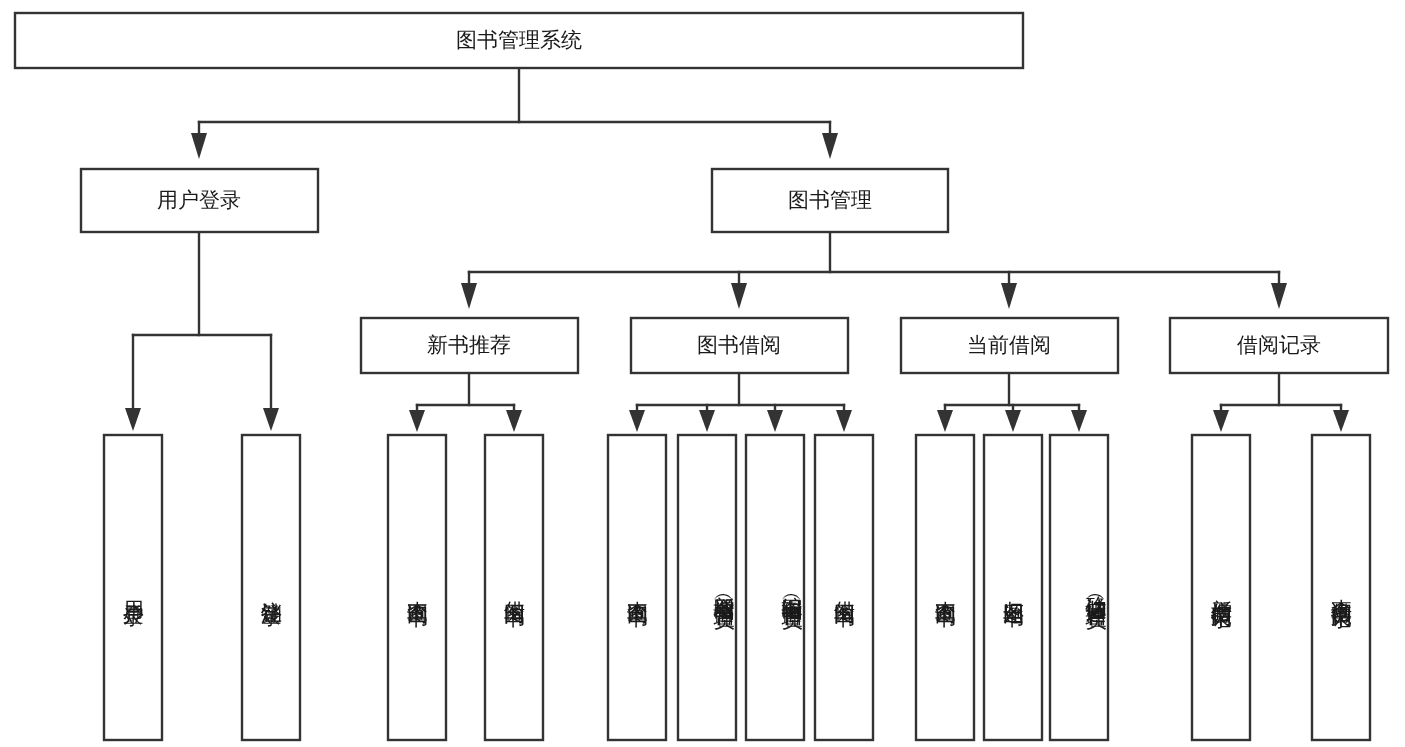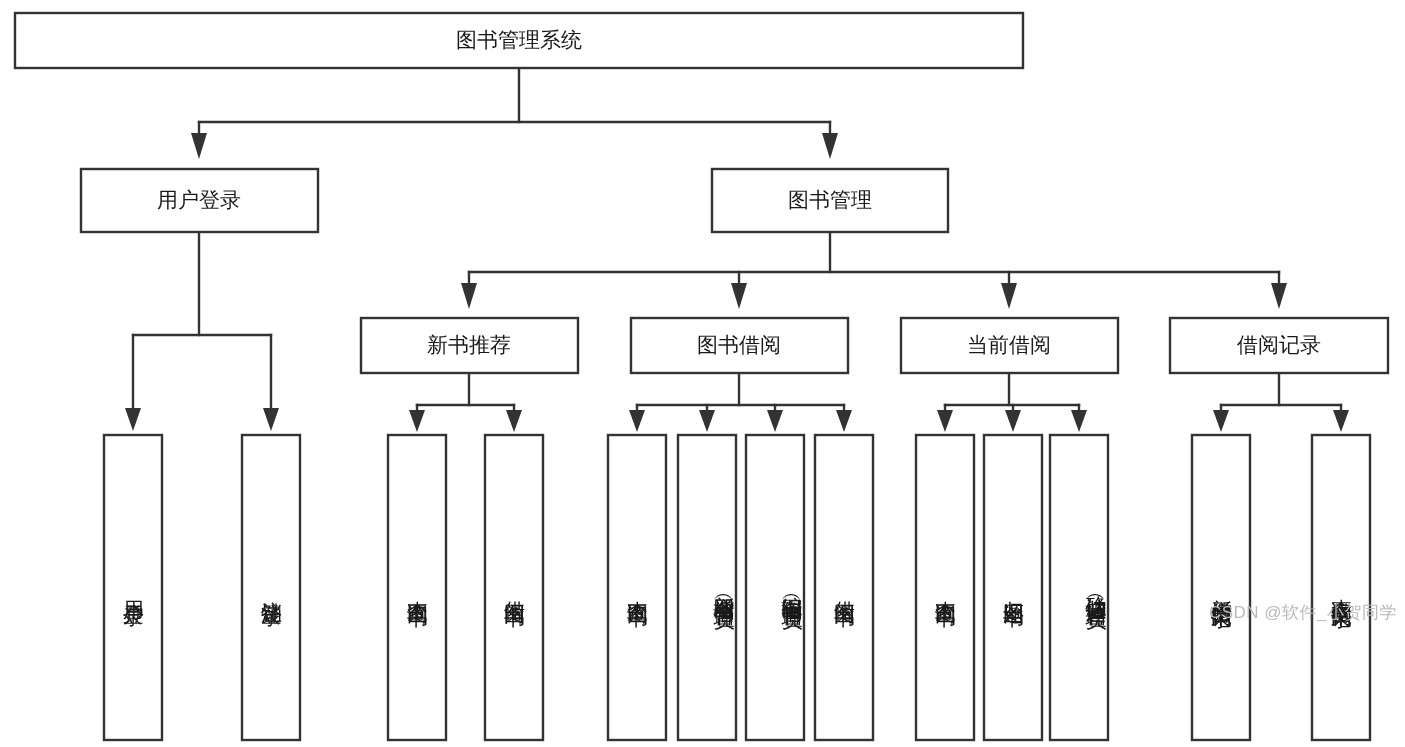--- a/index.html
+++ b/index.html
@@ -212,15 +212,14 @@
   <div class="leaf-label-v" style="left:608px; top:435px; width:58px; height:305px;">查询图书</div>
   <div class="leaf-label-v" style="left:678px; top:442px; width:58px; height:291px; align-items:flex-start;">新增图书（管理员）</div>
   <div class="leaf-label-v" style="left:746px; top:442px; width:58px; height:291px; align-items:flex-start;">编辑图书（管理员）</div>
   <div class="leaf-label-v" style="left:815px; top:435px; width:58px; height:305px;">借阅图书</div>
   <div class="leaf-label-v" style="left:916px; top:435px; width:58px; height:305px;">查询图书</div>
   <div class="leaf-label-v" style="left:984px; top:435px; width:58px; height:305px;">归还图书</div>
   <div class="leaf-label-v" style="left:1050px; top:442px; width:58px; height:291px; align-items:flex-start;">确认归还（管理员）</div>
   <div class="leaf-label-v" style="left:1192px; top:435px; width:58px; height:305px;">新增借阅记录</div>
   <div class="leaf-label-v" style="left:1312px; top:435px; width:58px; height:305px;">查询借阅记录</div>
 
-  <div class="watermark">CSDN @软件_小贺同学</div>
 
 </div>
 
 </body></html>

